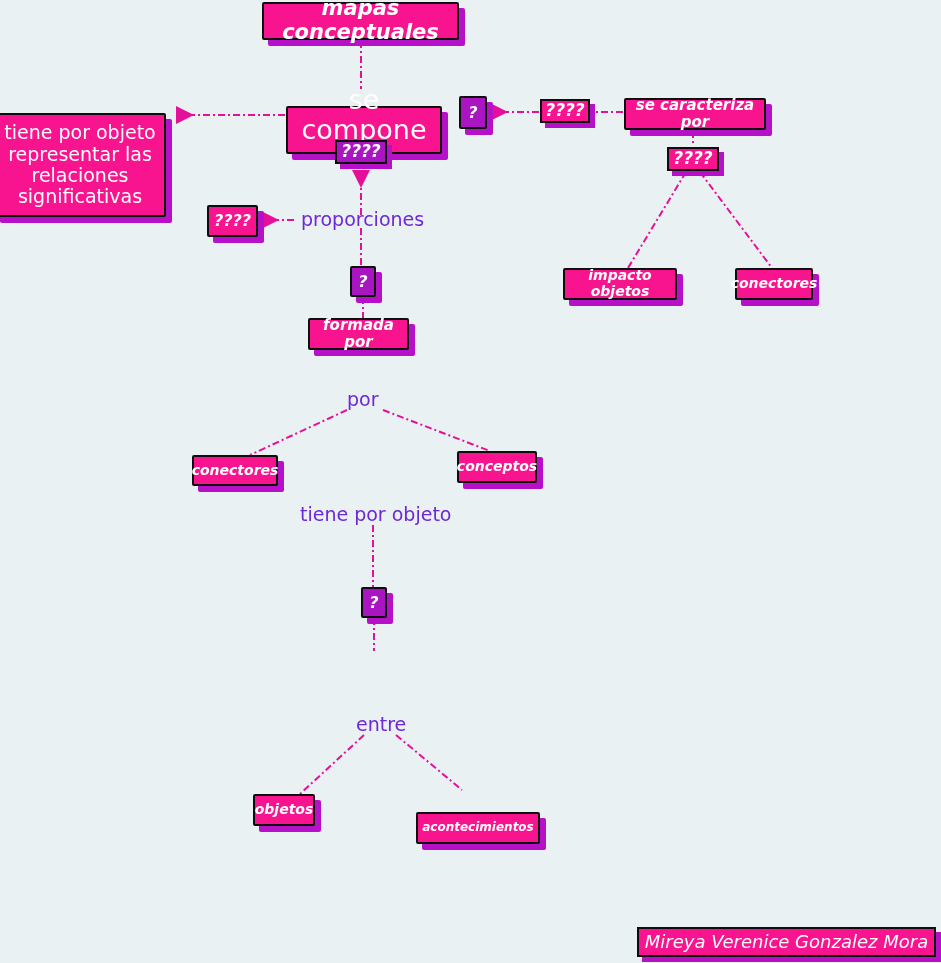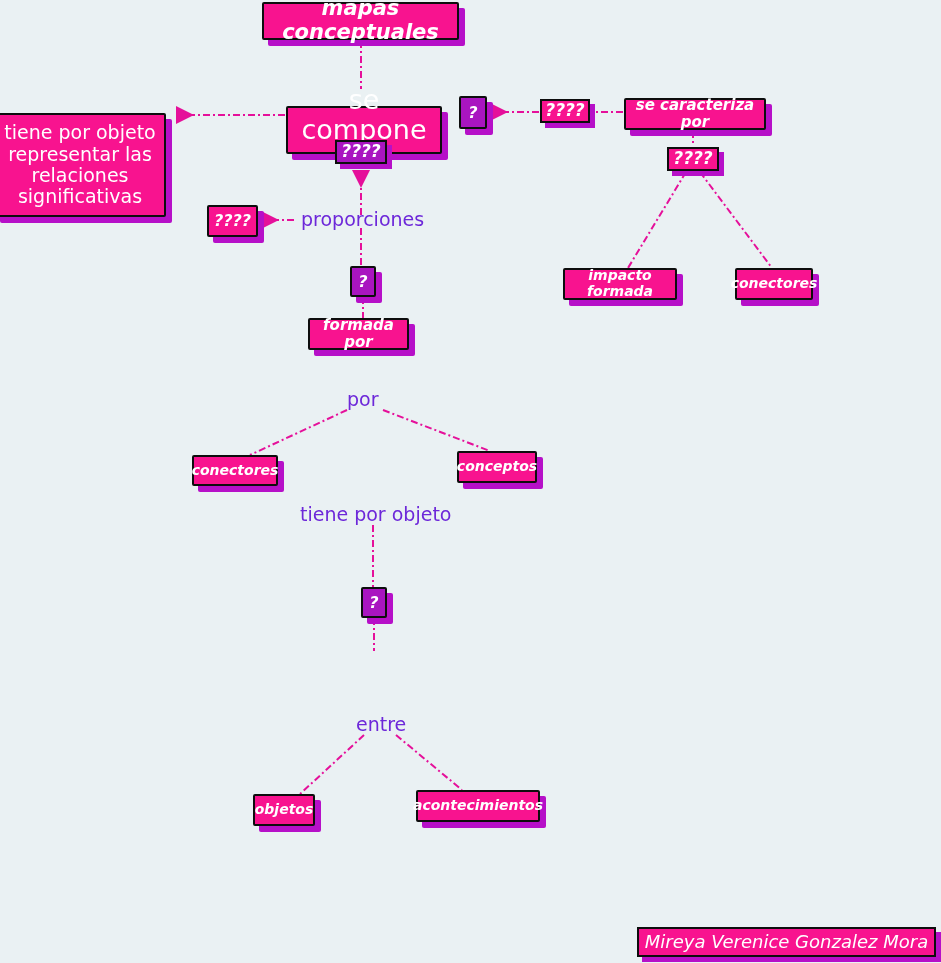--- a/index.html
+++ b/index.html
@@ -90,21 +90,21 @@
   #node-qq4        { left: 207px; top: 205px; width: 51px;  height: 32px;  font-size: 16px; }
   #node-q2         { left: 350px; top: 266px; width: 26px;  height: 31px;  font-size: 16px; }
   #node-impacto    { left: 563px; top: 268px; width: 114px; height: 32px;  font-size: 14px; }
   #node-jerarquias { left: 735px; top: 268px; width: 78px;  height: 32px;  font-size: 14px; }
   #node-formada    { left: 308px; top: 318px; width: 101px; height: 32px;  font-size: 15px; }
   #node-conectores { left: 192px; top: 455px; width: 86px;  height: 31px;  font-size: 14px; }
   #node-conceptos  { left: 457px; top: 451px; width: 80px;  height: 32px;  font-size: 14px; }
   #node-q3         { left: 361px; top: 587px; width: 26px;  height: 31px;  font-size: 16px; }
   #node-regular    { left: 311px; top: 651px; width: 122px; height: 32px;  font-size: 15px; }
   #node-objetos    { left: 253px; top: 794px; width: 62px;  height: 32px;  font-size: 14px; }
-  #node-aconteci   { left: 416px; top: 790px; width: 124px; height: 32px;  font-size: 14px; }
+  #node-aconteci   { left: 416px; top: 812px; width: 124px; height: 32px;  font-size: 12px; }
   #node-author     { left: 637px; top: 927px; width: 299px; height: 30px;  font-size: 18px;
                      font-style: italic; font-weight: normal; }
 
   #label-proporciones { left: 301px; top: 208px; }
   #label-por          { left: 347px; top: 388px; }
   #label-tieneobjeto  { left: 300px; top: 503px; text-align: right; }
   #label-entre        { left: 356px; top: 713px; }
 </style>
 </head>
 <body>
@@ -166,21 +166,21 @@
   <div class="node rounded plain" id="node-objeto-big">tiene por objeto representar las relaciones significativas</div>
 
   <div class="node rect purple tiny" id="node-qq2">????</div>
 
   <div class="node rect tiny" id="node-qq3">????</div>
 
   <div class="node rounded tiny" id="node-qq4">????</div>
 
   <div class="node rounded purple tiny" id="node-q2">?</div>
 
-  <div class="node rounded italic" id="node-impacto">impacto formada</div>
+  <div class="node rounded italic" id="node-impacto">impacto objetos</div>
 
   <div class="node rounded italic" id="node-jerarquias">conectores</div>
 
   <div class="node rounded italic" id="node-formada">formada por</div>
 
   <div class="node rounded italic" id="node-conectores">conectores</div>
 
   <div class="node rounded italic" id="node-conceptos">conceptos</div>
 
   <div class="node rounded purple tiny" id="node-q3">?</div>

